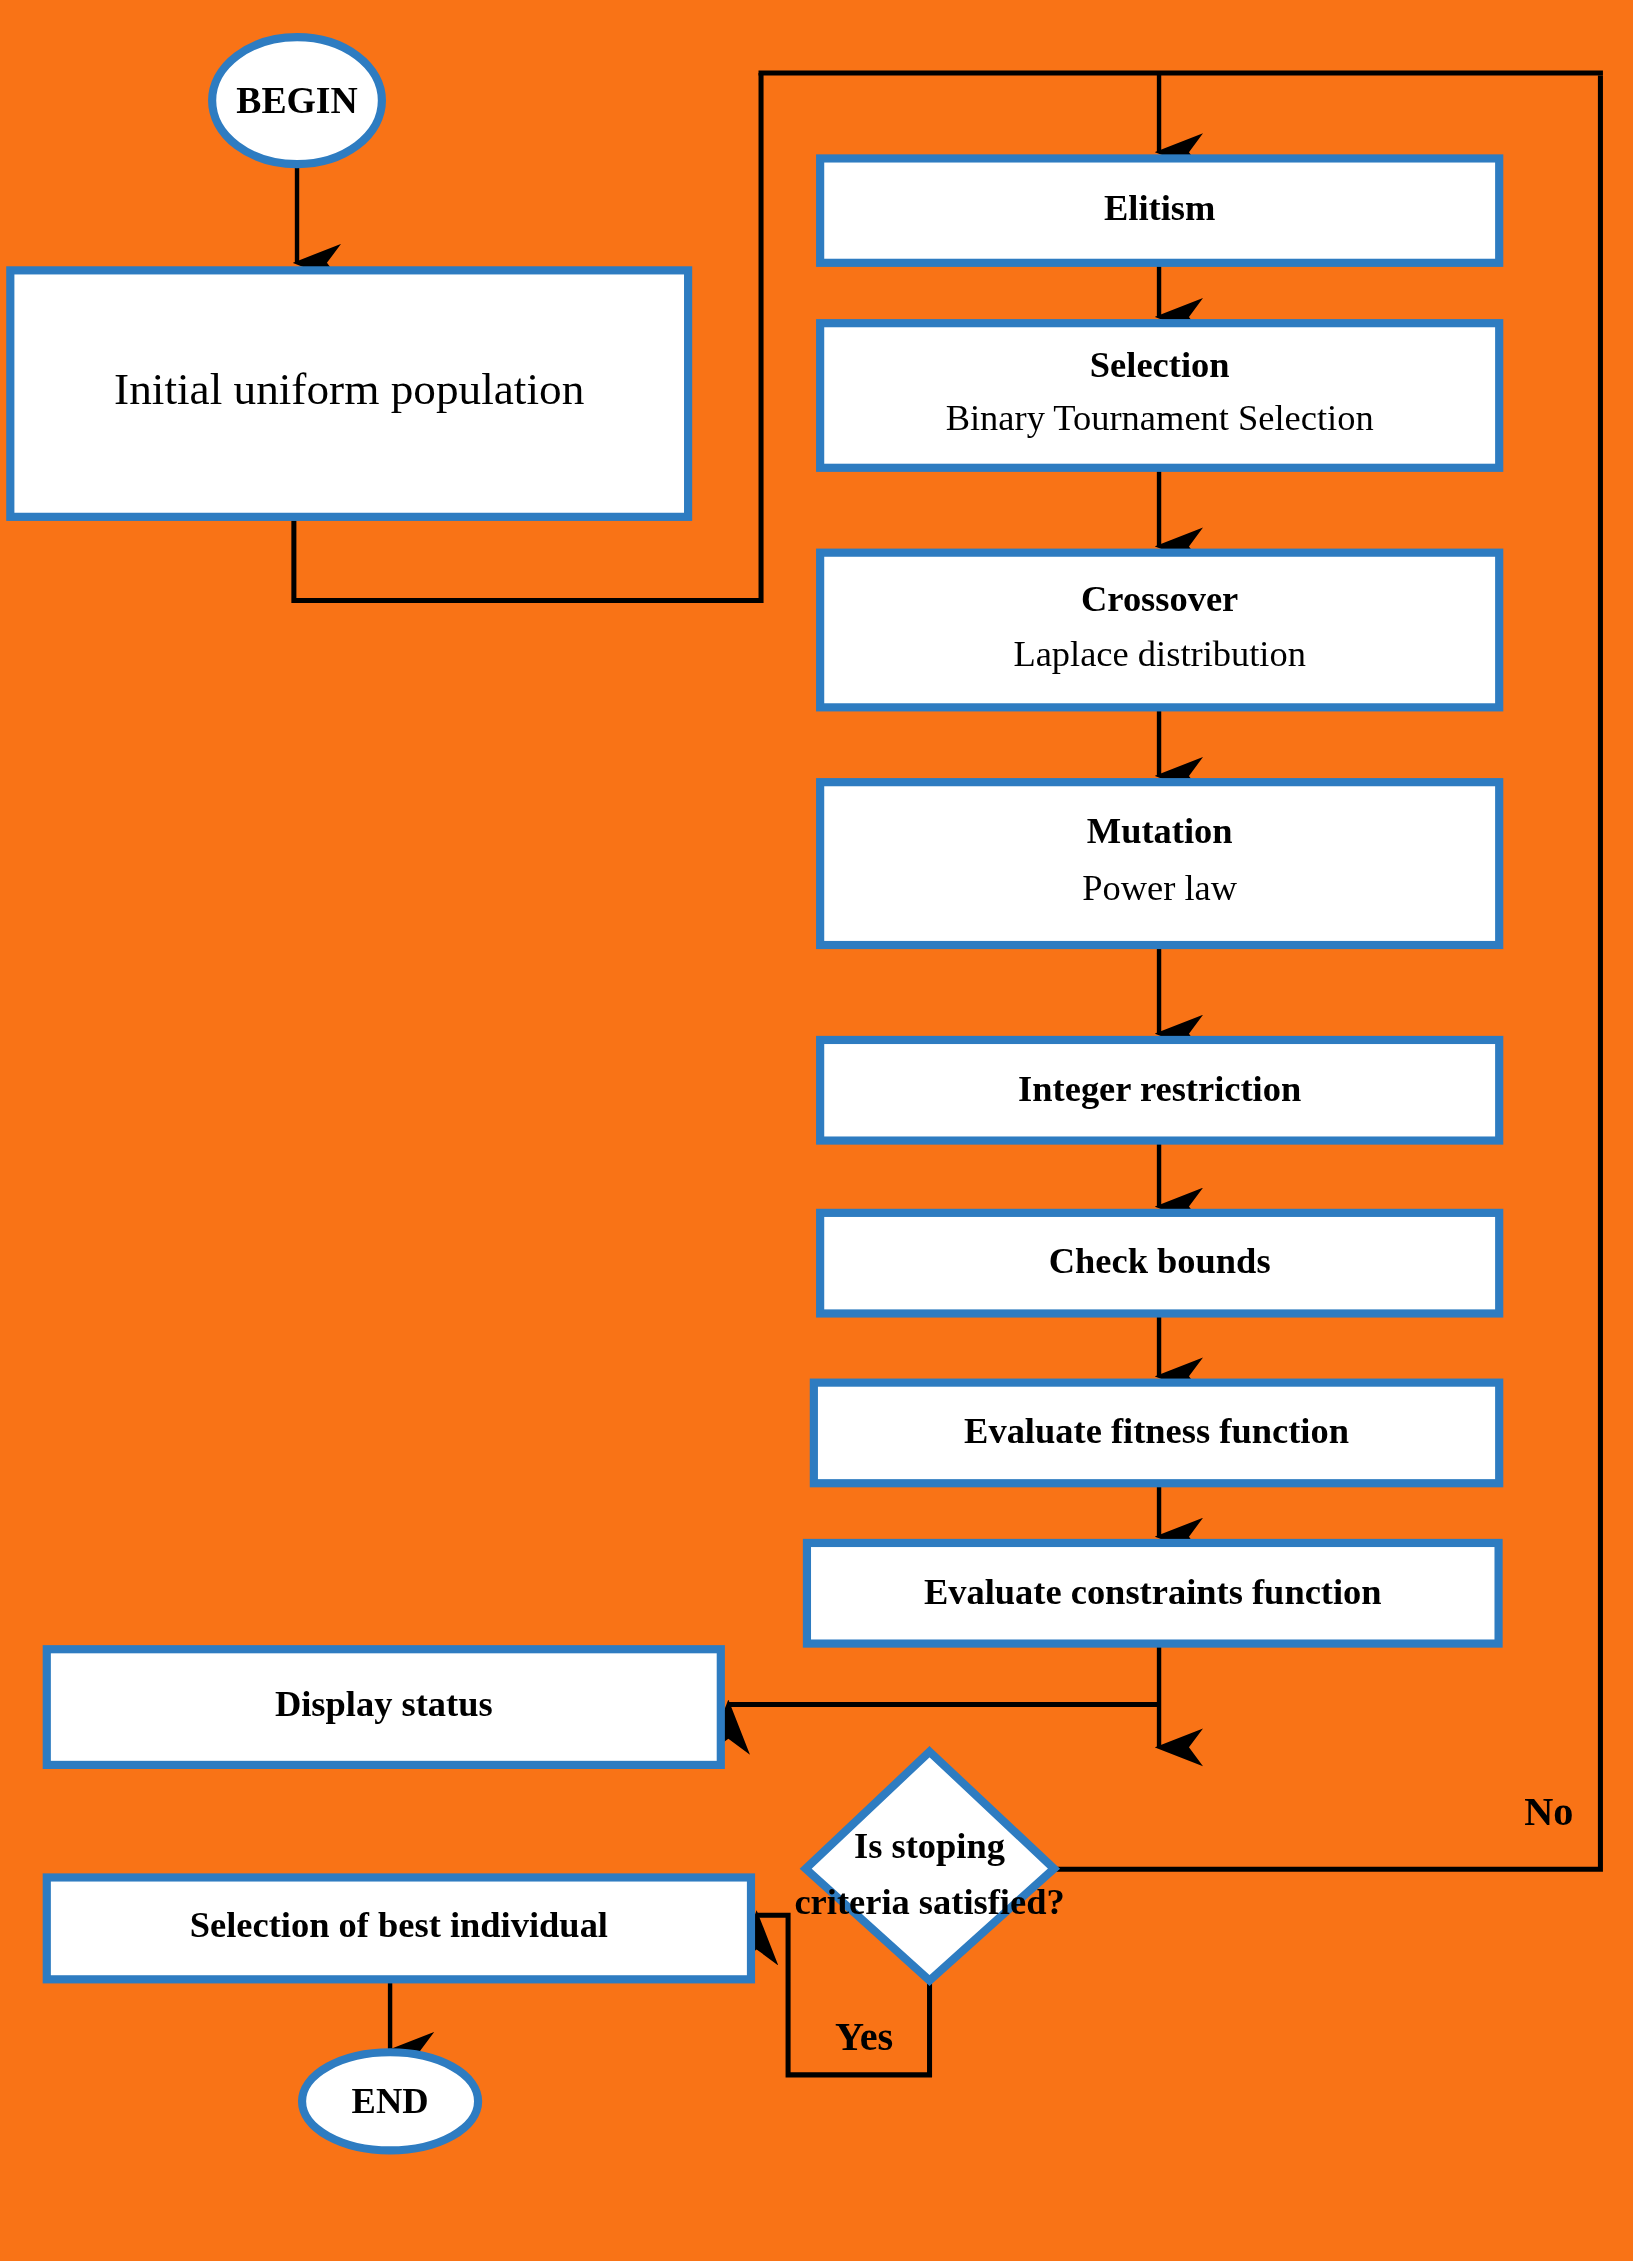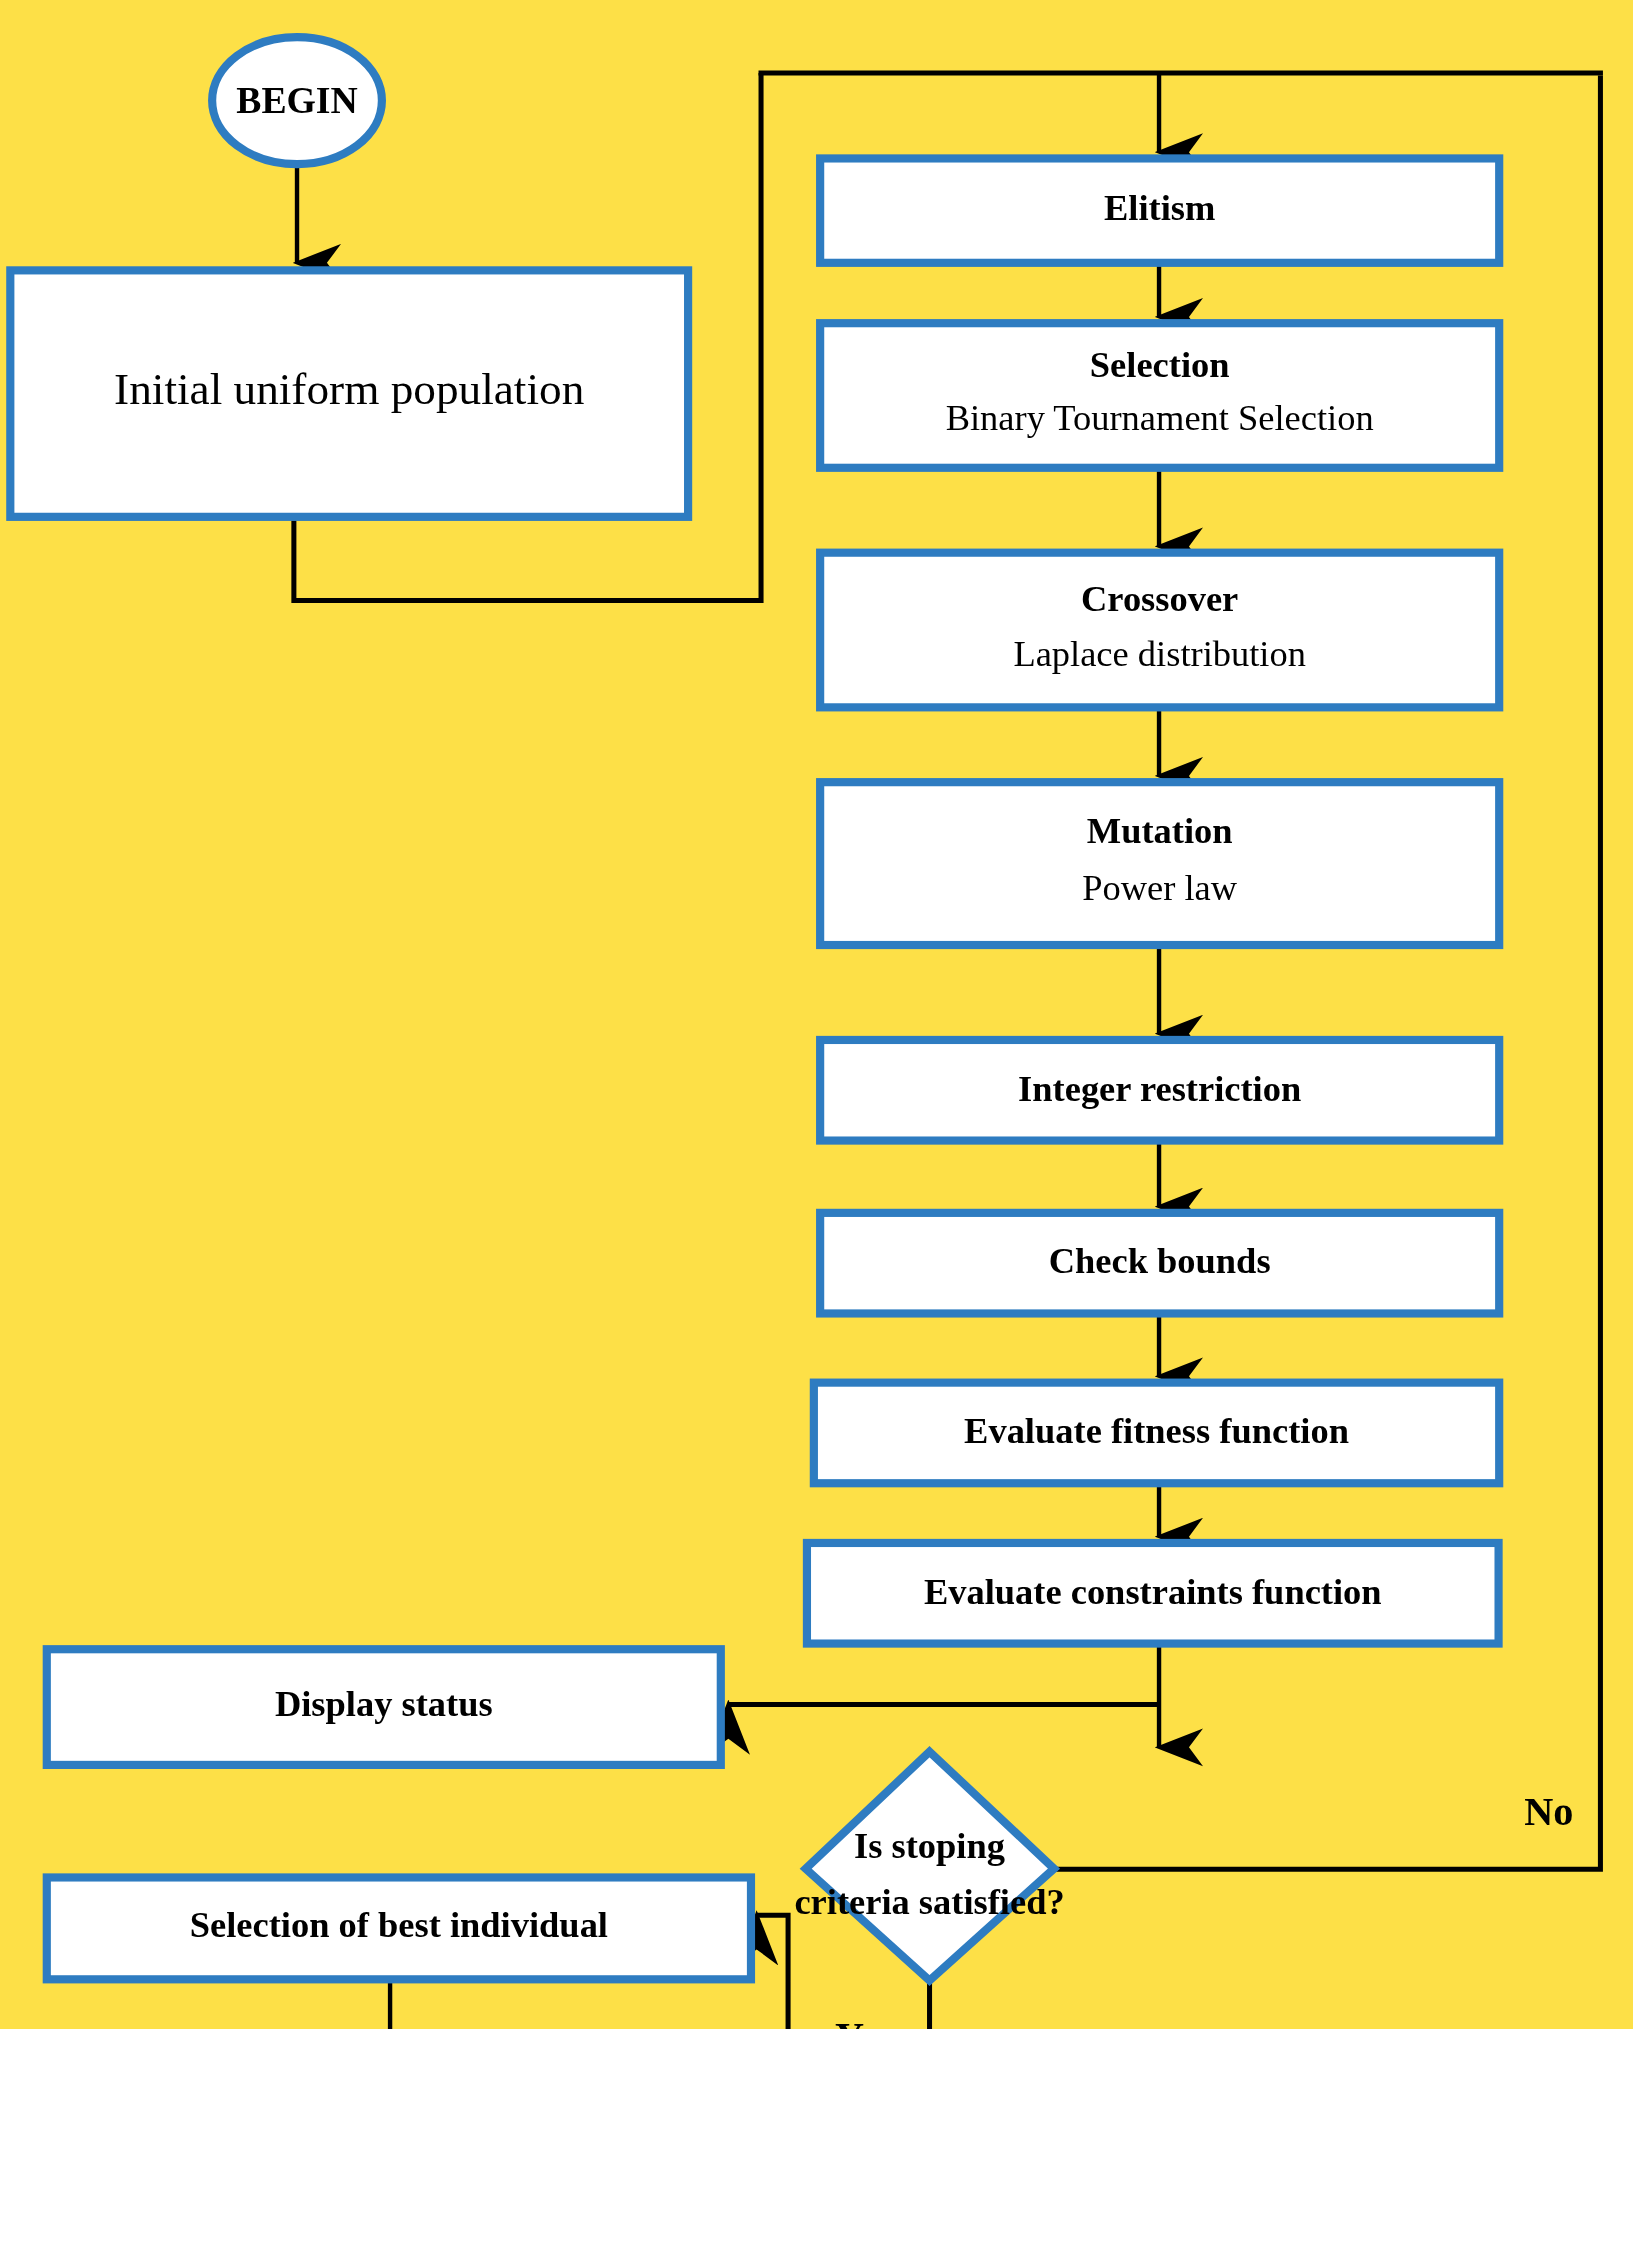--- a/index.html
+++ b/index.html
@@ -7,22 +7,22 @@
     margin: 0;
     padding: 0;
     background: #ffffff;
   }
   body {
     font-family: "Liberation Serif", "DejaVu Serif", serif;
   }
   #flow-root {
     position: relative;
     width: 1634px;
-    height: 2029px;
-    background: #fde047;
+    height: 2261px;
+    background: #f97316;
     overflow: hidden;
   }
   svg#flow-svg {
     position: absolute;
     top: 0;
     left: 0;
     width: 1634px;
     height: 2261px;
     display: block;
   }

